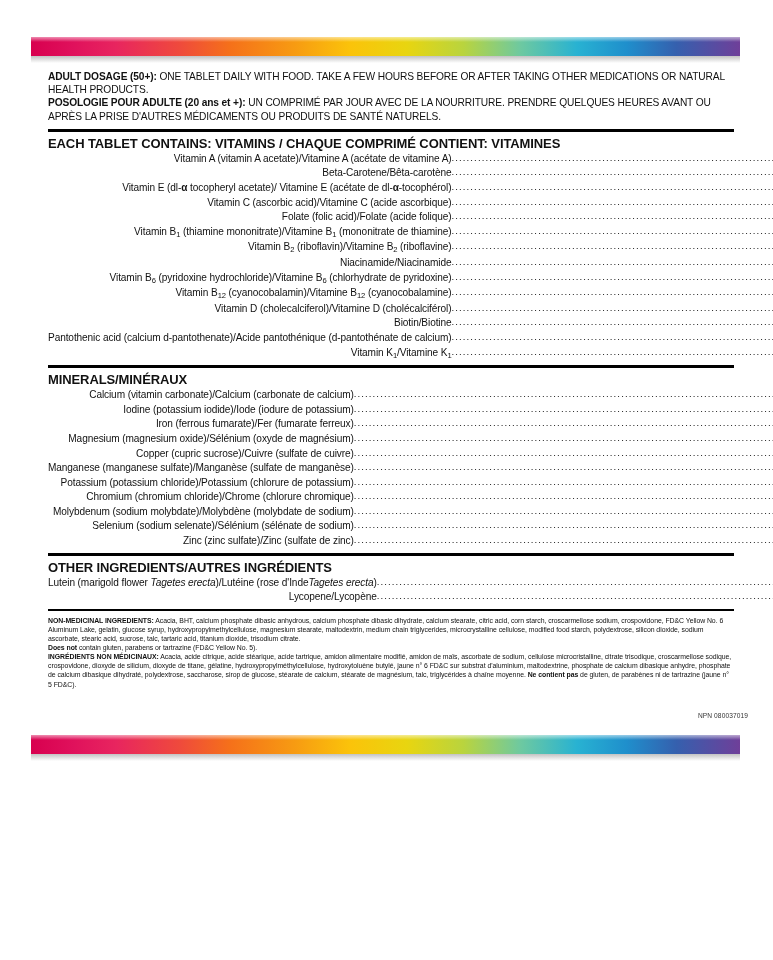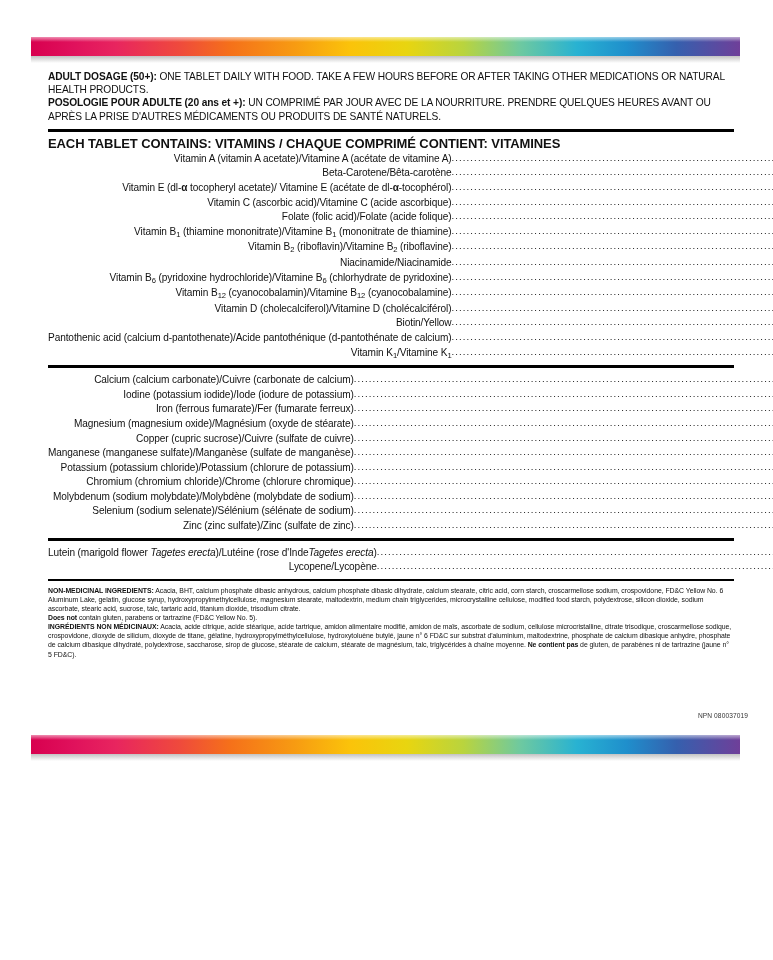--- a/index.html
+++ b/index.html
@@ -247,21 +247,21 @@
               <span>.......................................................................................................................................................................................................................................................</span>
             </td>
           </tr>
           <tr>
             <td class="nm">Vitamin D (cholecalciferol)/Vitamine D (cholécalciférol)</td>
             <td class="dots">
               <span>.......................................................................................................................................................................................................................................................</span>
             </td>
           </tr>
           <tr>
-            <td class="nm">Biotin/Yellow</td>
+            <td class="nm">Biotin/Biotine</td>
             <td class="dots">
               <span>.......................................................................................................................................................................................................................................................</span>
             </td>
           </tr>
           <tr>
             <td class="nm">Pantothenic acid (calcium d-pantothenate)/Acide pantothénique (d-pantothénate de calcium)</td>
             <td class="dots">
               <span>.......................................................................................................................................................................................................................................................</span>
             </td>
           </tr>
@@ -269,42 +269,43 @@
             <td class="nm">Vitamin K<span class="sub">1</span>/Vitamine K<span class="sub">1</span></td>
             <td class="dots">
               <span>.......................................................................................................................................................................................................................................................</span>
             </td>
           </tr>
         </tbody>
     </table>
 
     <div class="rule-thick"></div>
 
+    <div class="sec-head">MINERALS/MINÉRAUX</div>
     <table class="ing">
       <tbody>
           <tr>
-            <td class="nm">Calcium (calcium carbonate)/Cuivre (carbonate de calcium)</td>
+            <td class="nm">Calcium (vitamin carbonate)/Calcium (carbonate de calcium)</td>
             <td class="dots">
               <span>.......................................................................................................................................................................................................................................................</span>
             </td>
           </tr>
           <tr>
             <td class="nm">Iodine (potassium iodide)/Iode (iodure de potassium)</td>
             <td class="dots">
               <span>.......................................................................................................................................................................................................................................................</span>
             </td>
           </tr>
           <tr>
             <td class="nm">Iron (ferrous fumarate)/Fer (fumarate ferreux)</td>
             <td class="dots">
               <span>.......................................................................................................................................................................................................................................................</span>
             </td>
           </tr>
           <tr>
-            <td class="nm">Magnesium (magnesium oxide)/Magnésium (oxyde de stéarate)</td>
+            <td class="nm">Magnesium (magnesium oxide)/Sélénium (oxyde de magnésium)</td>
             <td class="dots">
               <span>.......................................................................................................................................................................................................................................................</span>
             </td>
           </tr>
           <tr>
             <td class="nm">Copper (cupric sucrose)/Cuivre (sulfate de cuivre)</td>
             <td class="dots">
               <span>.......................................................................................................................................................................................................................................................</span>
             </td>
           </tr>
@@ -342,20 +343,21 @@
             <td class="nm">Zinc (zinc sulfate)/Zinc (sulfate de zinc)</td>
             <td class="dots">
               <span>.......................................................................................................................................................................................................................................................</span>
             </td>
           </tr>
         </tbody>
     </table>
 
     <div class="rule-thick"></div>
 
+    <div class="sec-head">OTHER INGREDIENTS/AUTRES INGRÉDIENTS</div>
     <table class="ing">
       <tbody>
           <tr>
             <td class="nm">Lutein (marigold flower <span class="ital">Tagetes erecta</span>)/Lutéine (rose d'Inde<span class="ital">Tagetes erecta</span>)</td>
             <td class="dots">
               <span>.......................................................................................................................................................................................................................................................</span>
             </td>
           </tr>
           <tr>
             <td class="nm">Lycopene/Lycopène</td>

